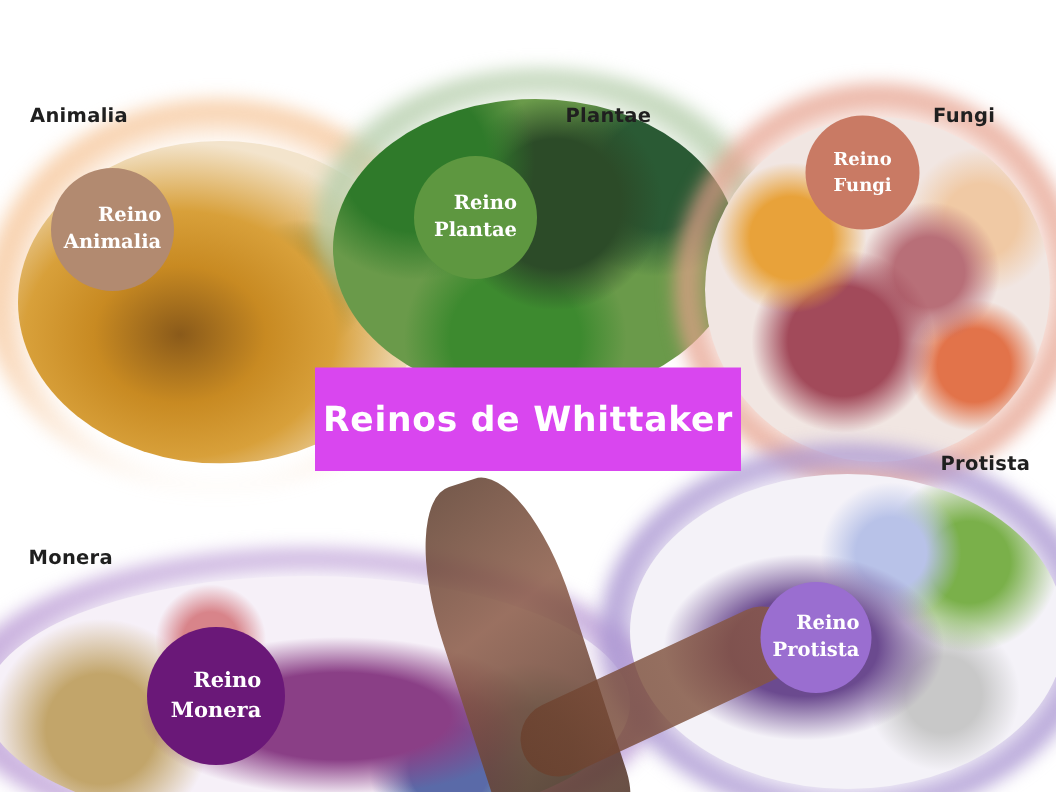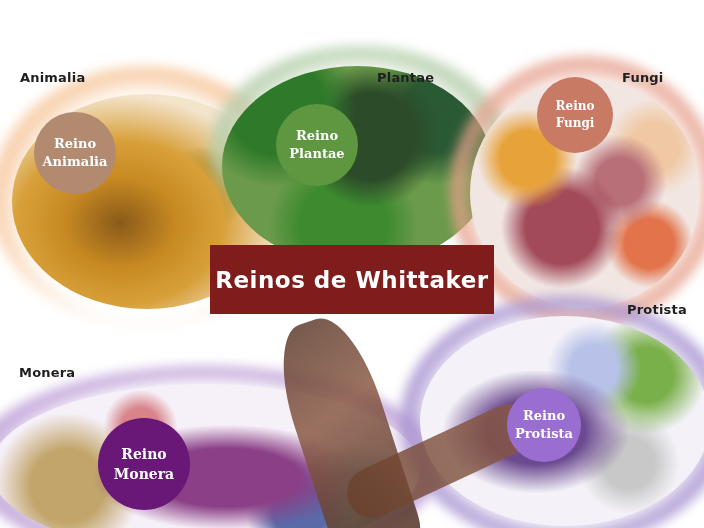--- a/index.html
+++ b/index.html
@@ -67,31 +67,31 @@
 
     
     .kingdom-label { position: absolute; font-family: "DejaVu Sans", sans-serif; font-weight: bold; font-size: 13px; color: #1f1f1f; letter-spacing: 0.2px; }
     .lbl-animalia { left: 20px; top: 54px; }
     .lbl-plantae { left: 377px; top: 54px; }
     .lbl-fungi { left: 622px; top: 54px; }
     .lbl-protista { left: 627px; top: 286px; }
     .lbl-monera { left: 19px; top: 349px; }
 
     
-    .badge { position: absolute; border-radius: 50%; display: flex; align-items: center; justify-content: center; text-align: center;
+    .badge { position: absolute; border-radius: 50%; display: flex; align-items: center; justify-content: center; text-align: right;
       font-family: "DejaVu Serif", serif; font-weight: bold; color: #ffffff; font-size: 13px; line-height: 18px; }
     .badge span { display: block; }
     .badge-animalia { left: 34px; top: 96px; width: 82px; height: 82px; background: #b28a70; }
     .badge-plantae { left: 276px; top: 88px; width: 82px; height: 82px; background: #5e9740; }
     .badge-fungi { left: 537px; top: 61px; width: 76px; height: 76px; background: #c97a64; font-size: 12px; line-height: 17px; }
     .badge-monera { left: 98px; top: 402px; width: 92px; height: 92px; background: #6a1878; font-size: 14px; line-height: 20px; }
     .badge-protista { left: 507px; top: 372px; width: 74px; height: 74px; background: #9a6ed0; }
 
     
-    .title-box { position: absolute; left: 210px; top: 229px; width: 284px; height: 69px; background: #7f1d1d;
+    .title-box { position: absolute; left: 210px; top: 229px; width: 284px; height: 69px; background: #d946ef;
       display: flex; align-items: center; justify-content: center; }
     .title-text { font-family: "DejaVu Sans", sans-serif; font-weight: bold; color: #ffffff; font-size: 23px; letter-spacing: 0.5px; }
   </style>
 </head>
 <body>
 
 <div class="canvas">
 
   <div class="halo halo-animalia"></div>
   <div class="region fill-animalia"></div>

